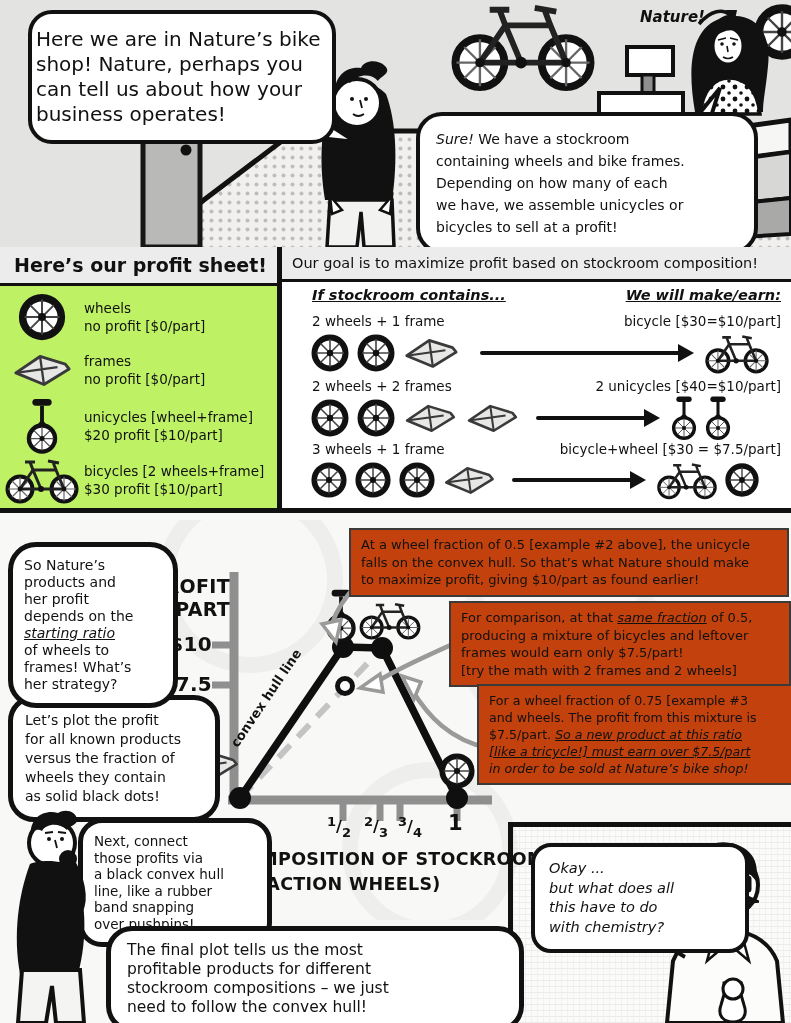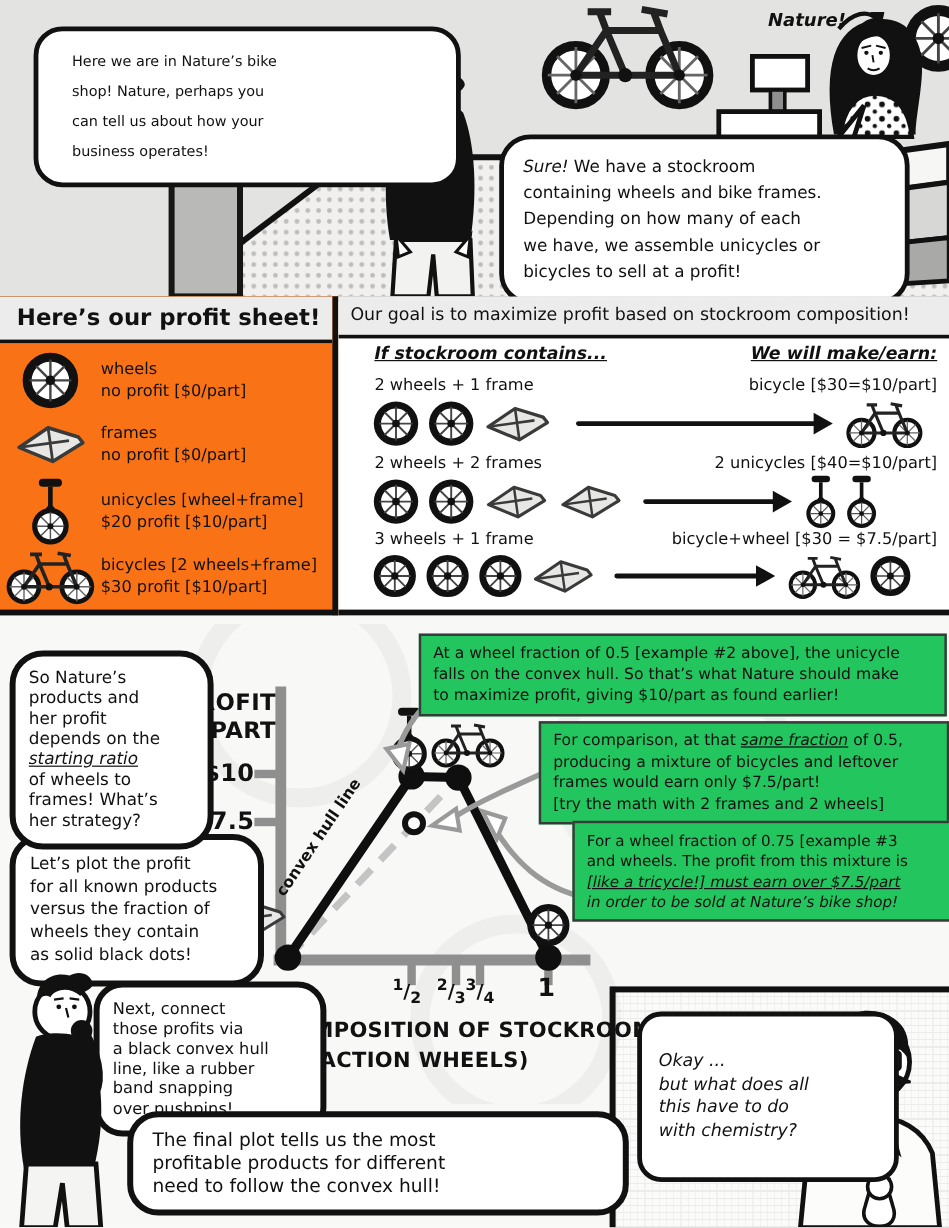--- a/index.html
+++ b/index.html
@@ -1,40 +1,40 @@
 <!DOCTYPE html>
 <html><head>
 <meta charset="utf-8">
 <style>
   html,body{margin:0;padding:0;background:#ffffff;}
   .page{position:relative;width:791px;height:1023px;overflow:hidden;background:#f7f7f5;
         font-family:"DejaVu Sans",sans-serif;color:#111;}
   
   .panel-top{position:absolute;left:0;top:0;width:791px;height:247px;background:#e3e3e1;
              border-bottom:5px solid #111;overflow:hidden;}
-  .panel-sheet{position:absolute;left:0;top:247px;width:277px;height:261px;background:#f97316;
+  .panel-sheet{position:absolute;left:0;top:247px;width:277px;height:261px;background:#bef264;
                border-right:5px solid #111;border-bottom:5px solid #111;overflow:hidden;}
   .panel-goal{position:absolute;left:282px;top:247px;width:509px;height:261px;background:#fff;
               border-bottom:5px solid #111;overflow:hidden;}
   .panel-bottom{position:absolute;left:0;top:513px;width:791px;height:510px;background:#f8f8f6;overflow:hidden;}
   .panel-chem{position:absolute;left:508px;top:822px;width:278px;height:196px;border:5px solid #111;
               background:#fbfbfa;overflow:hidden;
               background-image:repeating-linear-gradient(0deg,#ececea 0 1px,transparent 1px 6px),
                                repeating-linear-gradient(90deg,#f1f1ef 0 1px,transparent 1px 6px);}
   
   .bubble{position:absolute;background:#fff;border:4px solid #111;border-radius:24px;z-index:4;}
   .bubble .ln{white-space:nowrap;}
   .tail{position:absolute;z-index:3;}
   .em-u{font-style:italic;text-decoration:underline;}
   .em{font-style:italic;}
   .u{}
   
   .panel-hd{background:#ececec;border-bottom:3px solid #111;font-weight:bold;display:flex;align-items:center;}
   
-  .note{position:absolute;background:#22c55e;border:2px solid #3a3a3a;padding:6px 10px;
+  .note{position:absolute;background:#c2410c;border:2px solid #3a3a3a;padding:6px 10px;
         font-size:13px;line-height:1.35;z-index:4;}
   .note .ln{white-space:nowrap;}
   
   .marker{font-weight:bold;letter-spacing:.3px;}
   .chart-txt{position:absolute;z-index:3;}
   .frac{font-weight:bold;}
   .frac sup{font-size:13px;}
   .frac sub{font-size:13px;}
   
   .goal-row-label{position:absolute;font-size:13.5px;}
@@ -143,21 +143,21 @@
         <path d="M330 200 L392 200 L394 247 L364 247 L361 212 L357 247 L327 247 Z" fill="#f2f2f0" stroke="#111" stroke-width="3.5"></path>
         <path d="M330 196 L342 210 L332 214 Z M392 196 L380 210 L390 214 Z" fill="#fff" stroke="#111" stroke-width="2.5"></path>
       </g>
     </svg>
 
     
     <svg class="tail" style="left:290px;top:98px" width="72" height="52">
       <path d="M4 4 L66 44 L10 38 Z" fill="#fff" stroke="#111" stroke-width="4"></path>
     </svg>
     
-    <div class="bubble" style="left:28px;top:22px;width:292px;padding:13px 28px;font-size:12px;line-height:25px">
+    <div class="bubble" style="left:28px;top:10px;width:292px;padding:13px 4px;font-size:20px;line-height:25px">
       <div class="ln">Here we are in Nature’s bike</div>
       <div class="ln">shop! Nature, perhaps you</div>
       <div class="ln">can tell us about how your</div>
       <div class="ln">business operates!</div>
     </div>
 
     
     <div class="chart-txt em" style="left:640px;top:8px;font-size:15px;font-weight:bold;z-index:5">Nature!</div>
     <svg class="tail" style="left:697px;top:6px;z-index:5" width="44" height="26">
       <path d="M2 18 C14 4 26 2 34 10" fill="none" stroke="#111" stroke-width="3.5"></path>
@@ -352,21 +352,21 @@
       <div>PROFIT</div>
       <div>PER PART</div>
     </div>
     <div class="chart-txt marker" style="left:148px;top:119px;width:64px;text-align:right;font-size:20px">$10</div>
     <div class="chart-txt marker" style="left:144px;top:159px;width:68px;text-align:right;font-size:20px">$7.5</div>
 
     <div class="chart-txt" style="left:240px;top:222px;transform:rotate(-56deg);transform-origin:left bottom;font-size:13px;font-weight:600">convex hull line</div>
 
     <div class="chart-txt frac" style="left:327px;top:301px;font-size:16px"><sup>1</sup><span>/</span><sub>2</sub></div>
     <div class="chart-txt frac" style="left:364px;top:301px;font-size:16px"><sup>2</sup><span>/</span><sub>3</sub></div>
-    <div class="chart-txt frac" style="left:388px;top:301px;font-size:16px"><sup>3</sup><span>/</span><sub>4</sub></div>
+    <div class="chart-txt frac" style="left:398px;top:301px;font-size:16px"><sup>3</sup><span>/</span><sub>4</sub></div>
     <div class="chart-txt marker" style="left:448px;top:298px;font-size:21px">1</div>
 
     <div class="chart-txt marker" style="left:232px;top:334px;font-size:17.5px;line-height:25px">
       <div>COMPOSITION OF STOCKROOM</div>
       <div>(FRACTION WHEELS)</div>
     </div>
 
     <div class="note" style="left:349px;top:15px;width:416px">
       <div class="ln">At a wheel fraction of 0.5 [example #2 above], the unicycle</div>
       <div class="ln">falls on the convex hull. So that’s what Nature should make</div>
@@ -376,20 +376,21 @@
     <div class="note" style="left:449px;top:88px;width:318px">
       <div class="ln"><span>For comparison, at that </span><span class="em-u">same fraction</span><span> of 0.5,</span></div>
       <div class="ln">producing a mixture of bicycles and leftover</div>
       <div class="ln">frames would earn only $7.5/part!</div>
       <div class="ln">[try the math with 2 frames and 2 wheels]</div>
     </div>
 
     <div class="note" style="left:477px;top:171px;width:296px;font-size:12.6px">
       <div class="ln">For a wheel fraction of 0.75 [example #3</div>
       <div class="ln">and wheels. The profit from this mixture is</div>
+      <div class="ln"><span>$7.5/part. </span><span class="em-u">So a new product at this ratio</span></div>
       <div class="ln em-u">[like a tricycle!] must earn over $7.5/part</div>
       <div class="ln em">in order to be sold at Nature’s bike shop!</div>
     </div>
 
     <div class="bubble" style="left:8px;top:182px;width:178px;padding:11px 12px;font-size:14px;line-height:19px;border-width:5px;border-radius:26px">
       <div class="ln">Let’s plot the profit</div>
       <div class="ln">for all known products</div>
       <div class="ln">versus the fraction of</div>
       <div class="ln">wheels they contain</div>
       <div class="ln">as solid black dots!</div>
@@ -411,20 +412,21 @@
       <div class="ln">those profits via</div>
       <div class="ln">a black convex hull</div>
       <div class="ln">line, like a rubber</div>
       <div class="ln">band snapping</div>
       <div class="ln">over pushpins!</div>
     </div>
 
     <div class="bubble" style="left:106px;top:413px;width:376px;padding:10px 16px;font-size:15.5px;line-height:19px;border-width:5px;border-radius:26px">
       <div class="ln">The final plot tells us the most</div>
       <div class="ln">profitable products for different</div>
+      <div class="ln">stockroom compositions – we just</div>
       <div class="ln">need to follow the convex hull!</div>
     </div>
 
     <svg style="position:absolute;left:0;top:293px;z-index:5" width="102" height="217" viewBox="0 0 102 217">
       <circle cx="52" cy="37" r="23" fill="#fff" stroke="#111" stroke-width="4"></circle>
       <path d="M31 30 C29 12 44 3 58 7 C66 2 76 6 77 13 C78 19 70 19 67 24 C58 16 46 18 42 25 C37 22 33 25 31 30 Z" fill="#111"></path>
       <circle cx="49" cy="33" r="2" fill="#111"></circle>
         <circle cx="62" cy="33" r="2" fill="#111"></circle>
       <path d="M45 27 L53 26 M58 26 L66 27 M55 34 L57 42" stroke="#111" stroke-width="1.8" fill="none"></path>
       <circle cx="68" cy="53" r="9" fill="#111"></circle>
@@ -449,21 +451,21 @@
       <path d="M34 88 L36 112 M42 85 L43 112 M50 87 L49 112" stroke="#111" stroke-width="2" fill="none"></path>
       <path d="M56 110 C62 118 70 126 78 130" stroke="#111" stroke-width="4" fill="none"></path>
       <path d="M118 164 L114 178 C110 189 117 195 126 195 C135 195 141 189 137 178 L133 164 Z" fill="#fff" stroke="#111" stroke-width="3"></path>
       <rect x="117" y="156" width="17" height="9" fill="#fff" stroke="#111" stroke-width="3"></rect>
       <circle cx="126" cy="162" r="10" fill="#fff" stroke="#111" stroke-width="3"></circle>
     </svg>
 
     <svg class="tail" style="left:196px;top:48px" width="50" height="36">
       <path d="M2 6 L46 26 L4 30 Z" fill="#fff" stroke="#111" stroke-width="4"></path>
     </svg>
-    <div class="bubble em" style="left:18px;top:16px;width:182px;padding:28px 14px;font-size:14.5px;line-height:19.5px;border-radius:20px">
+    <div class="bubble em" style="left:18px;top:16px;width:182px;padding:12px 14px;font-size:14.5px;line-height:19.5px;border-radius:20px">
       <div class="ln">Okay ...</div>
       <div class="ln">but what does all</div>
       <div class="ln">this have to do</div>
       <div class="ln"><span>with </span><span class="u">chemistry</span><span>?</span></div>
     </div>
   </div>
 
 </div>
 
 </body></html>

